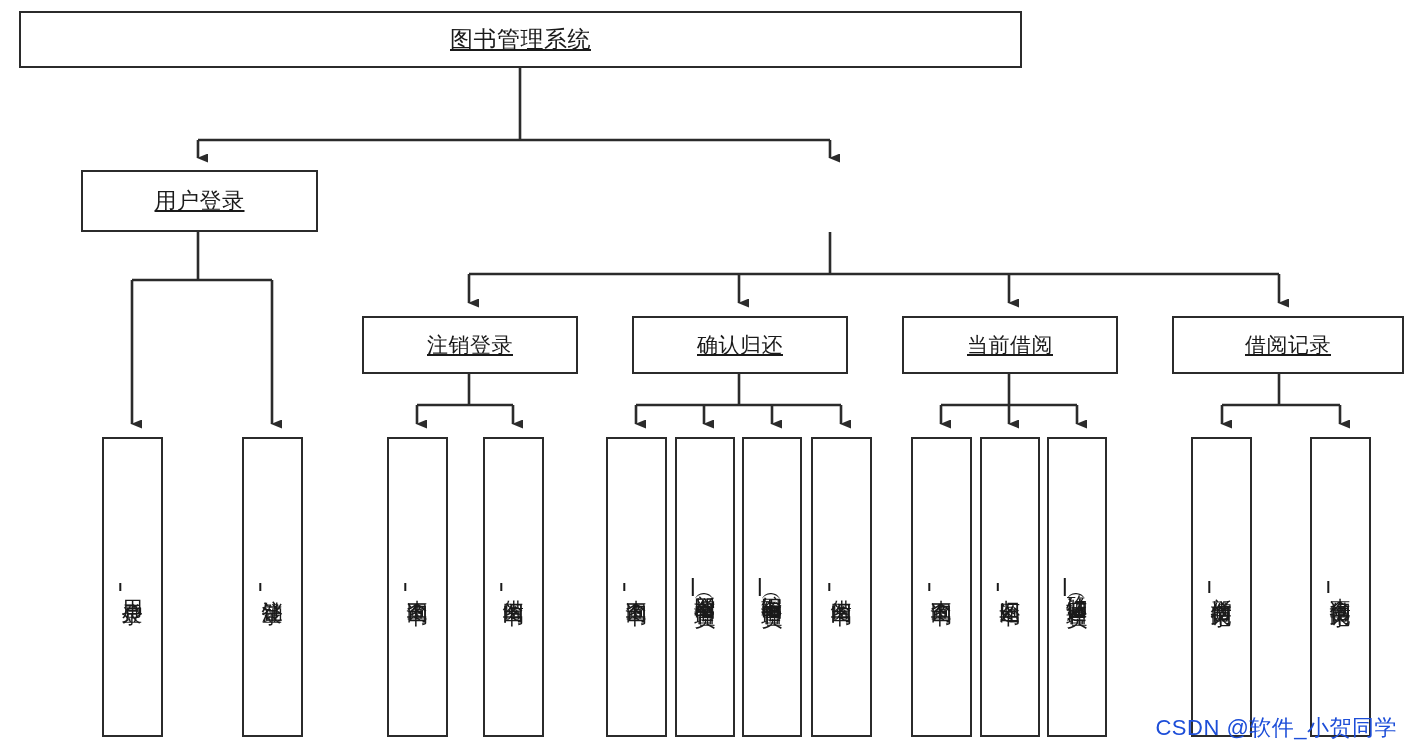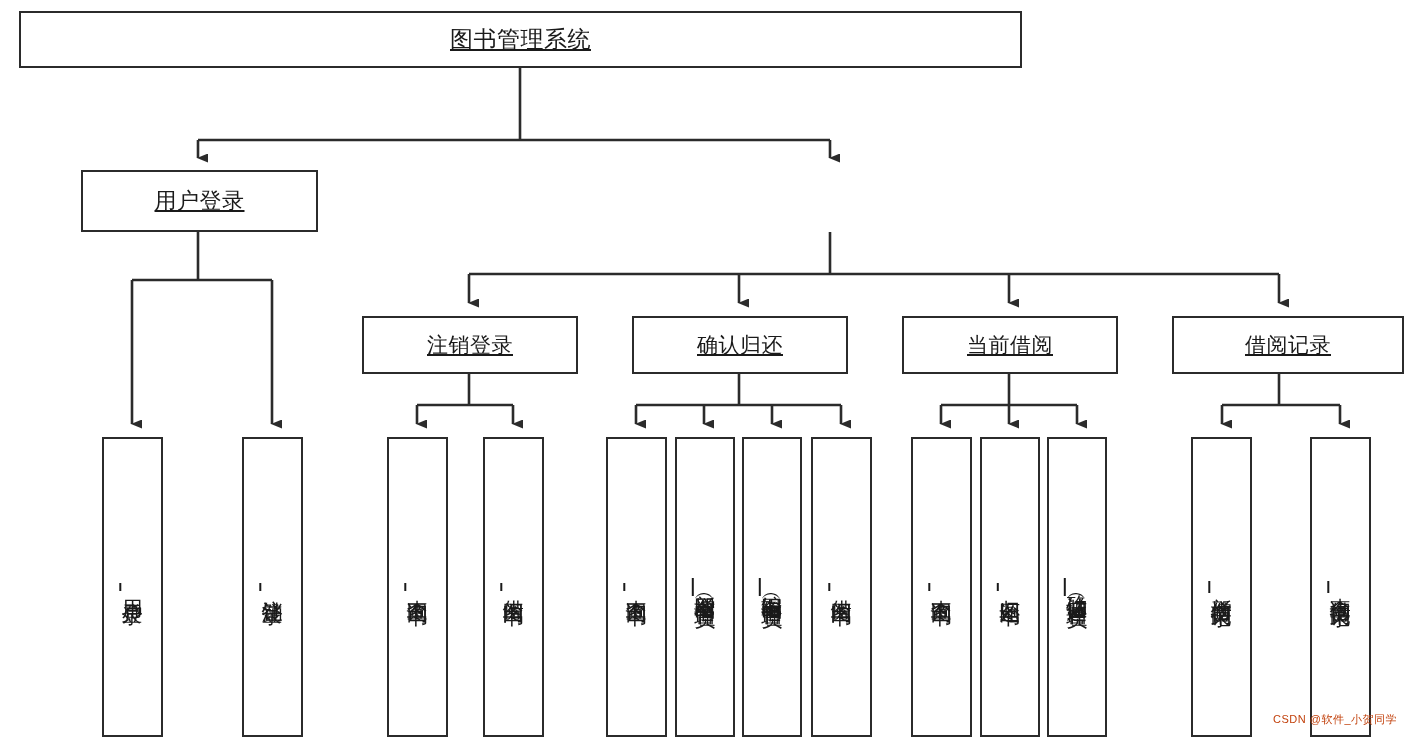--- a/index.html
+++ b/index.html
@@ -55,23 +55,23 @@
     text-orientation: upright;
     font-size: 21px;
     line-height: 1.22;
     letter-spacing: 2px;
     white-space: nowrap;
     max-height: 285px;
   }
   .watermark {
     position: absolute;
     right: 8px;
-    bottom: 20px;
-    font-size: 11px;
-    color: #c2410c;
+    bottom: 4px;
+    font-size: 22px;
+    color: #1d4ed8;
     letter-spacing: 0.5px;
     white-space: nowrap;
   }
 </style>
 </head>
 <body>
 
 <div id="canvas">
 
   <svg class="connectors" viewBox="0 0 1405 747" xmlns="http://www.w3.org/2000/svg">

